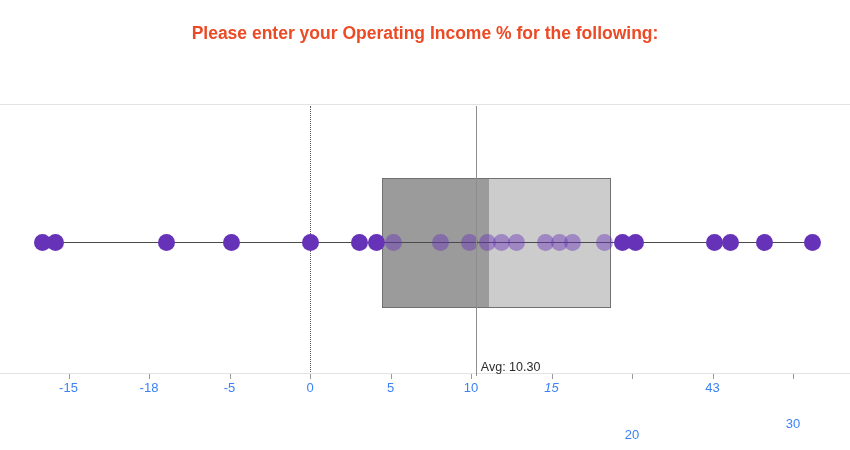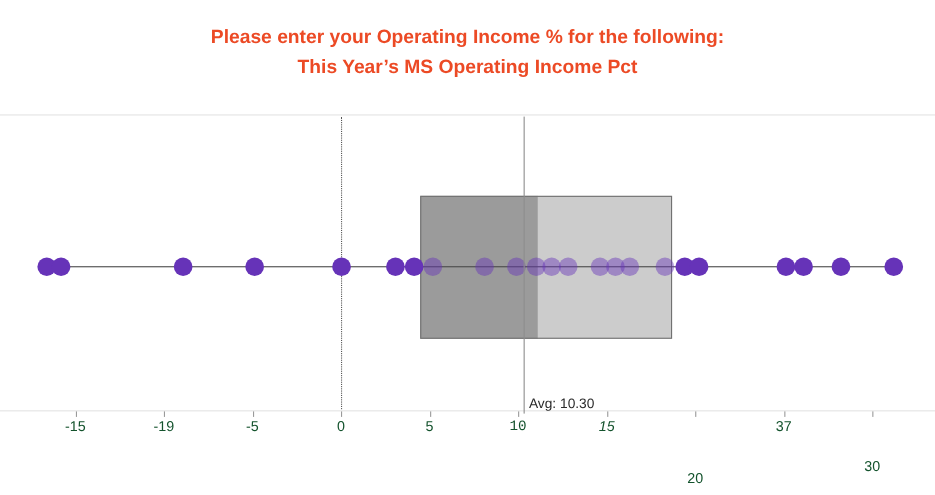--- a/index.html
+++ b/index.html
@@ -128,33 +128,32 @@
     position: absolute;
     top: 0;
     width: 1px;
     height: 5px;
     background: #9a9a9a;
   }
   .tick-label {
     position: absolute;
     top: 6px;
     font-size: 13px;
-    color: #14532d;
+    color: #3b82f6;
     transform: translateX(-50%);
     white-space: nowrap;
   }
 </style>
 </head>
 <body>
 
 <div id="root">
 
   <div class="title-block">
     <span class="title-line">Please enter your Operating Income % for the following:</span>
-    <span class="title-line">This Year’s MS Operating Income Pct</span>
   </div>
 
   <div class="plot-area">
     <div class="frame-line-top"></div>
     <div class="frame-line-bottom"></div>
 
     <div id="box-lower" class="box-lower" style="left: 382.45px; top: 74px; width: 106.26px; height: 130px;"></div>
     <div id="box-upper" class="box-upper" style="left: 488.71px; top: 74px; width: 122.36px; height: 130px;"></div>
     <div id="box-outline" class="box-outline" style="left: 382.45px; top: 74px; width: 228.62px; height: 130px;"></div>
 
@@ -187,32 +186,32 @@
       </div>
     <div id="avg-line" class="avg-line" style="left: 475.83px; top: 2px; height: 270px;"></div>
   </div>
 
   <div id="avg-label" class="avg-label" style="left: 480.83px; top: 360px;">Avg: 10.30</div>
 
   <div class="axis" id="axis">
       <div class="tick-mark" style="left: 68.5px;"></div>
       <div class="tick-label" style="left: 68.5px;">-15</div>
       <div class="tick-mark" style="left: 149px;"></div>
-      <div class="tick-label" style="left: 149px;">-19</div>
+      <div class="tick-label" style="left: 149px;">-18</div>
       <div class="tick-mark" style="left: 229.5px;"></div>
       <div class="tick-label" style="left: 229.5px;">-5</div>
       <div class="tick-mark" style="left: 310px;"></div>
       <div class="tick-label" style="left: 310px;">0</div>
       <div class="tick-mark" style="left: 390.5px;"></div>
       <div class="tick-label" style="left: 390.5px;">5</div>
       <div class="tick-mark" style="left: 471px;"></div>
-      <div class="tick-label" style="left: 471px; font-family: Liberation Mono, monospace;">10</div>
+      <div class="tick-label" style="left: 471px;">10</div>
       <div class="tick-mark" style="left: 551.5px;"></div>
       <div class="tick-label" style="left: 551.5px; font-style: italic;">15</div>
       <div class="tick-mark" style="left: 632px;"></div>
       <div class="tick-label" style="left: 632px; margin-top: 47px;">20</div>
       <div class="tick-mark" style="left: 712.5px;"></div>
-      <div class="tick-label" style="left: 712.5px;">37</div>
+      <div class="tick-label" style="left: 712.5px;">43</div>
       <div class="tick-mark" style="left: 793px;"></div>
       <div class="tick-label" style="left: 793px; margin-top: 36px;">30</div>
     </div>
 
 </div>
 
 </body></html>

